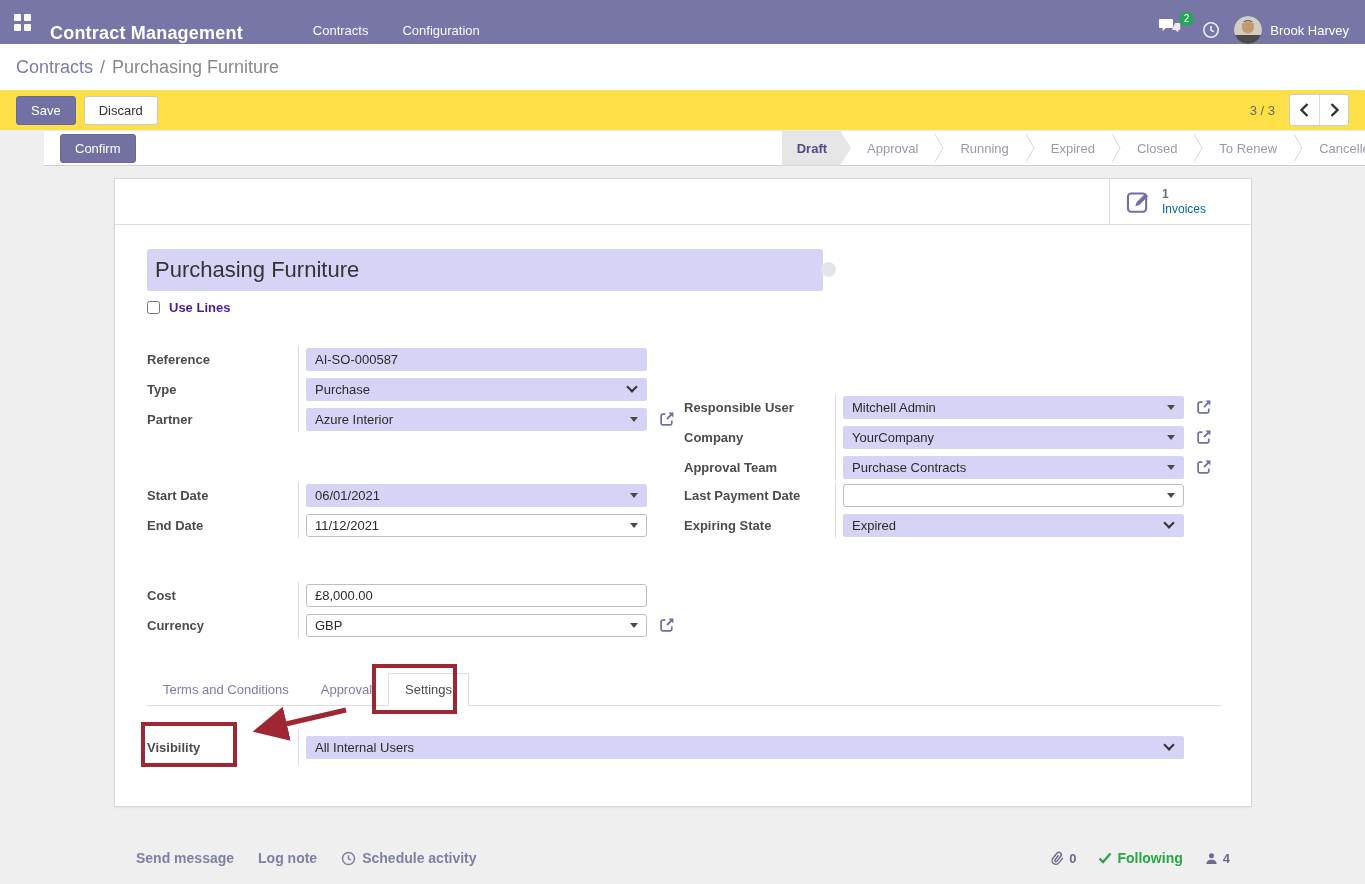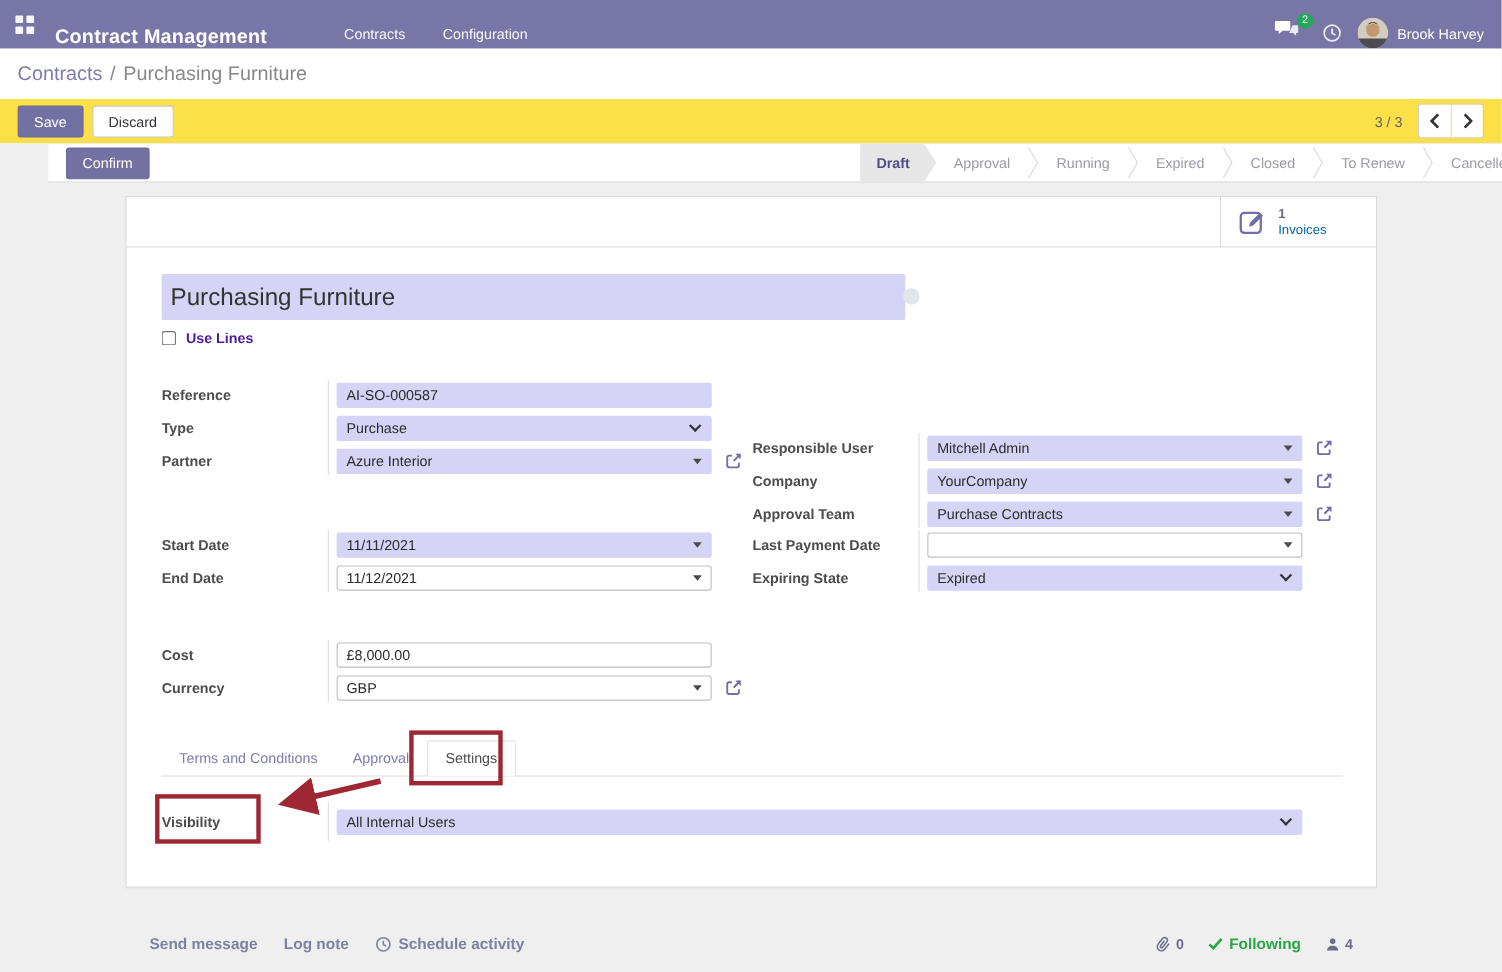--- a/index.html
+++ b/index.html
@@ -327,21 +327,21 @@
               <path d="M8.8 1.5h4.7v4.7z" fill="#6f6ea8"></path>
             </svg>
         </span>
       </div>
     </div>
 
     <div class="o-group" style="left:32px; top:301px;">
       <div class="o-row">
         <span class="o-label">Start Date</span>
         <div class="o-select fill">
-          <span class="grow">11/11/2021</span>
+          <span class="grow">06/01/2021</span>
           <span class="caret"></span>
         </div>
       </div>
       <div class="o-row">
         <span class="o-label">End Date</span>
         <div class="o-select plain">
           <span class="grow">11/12/2021</span>
           <span class="caret"></span>
         </div>
       </div>

